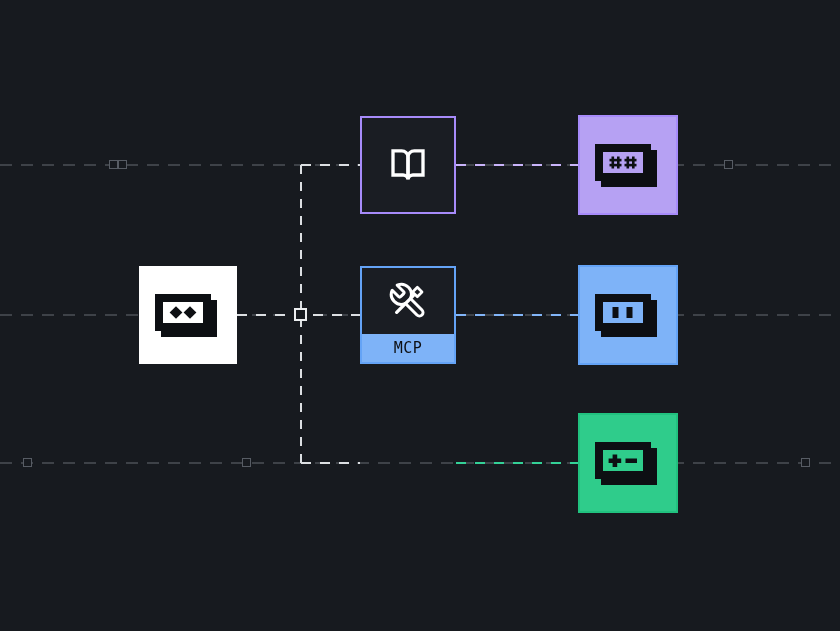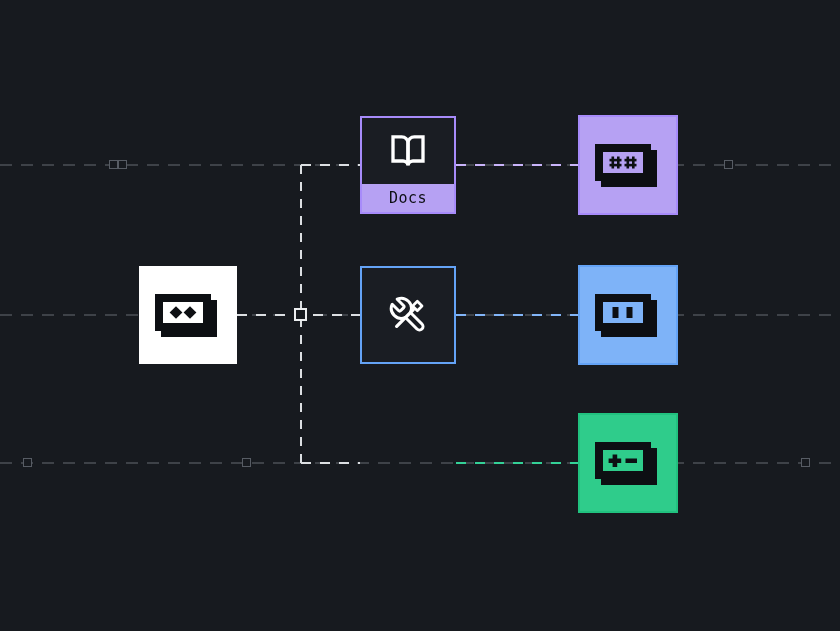--- a/index.html
+++ b/index.html
@@ -105,37 +105,37 @@
 
   <div class="source-node src-docs" style="top:116px">
     <div class="icon-area">
       <span>
         <svg width="40" height="40" viewBox="0 0 24 24" fill="none" stroke="#ffffff" stroke-width="2">
           <path d="M3 3.5h5.2a3.8 3.8 0 0 1 3.8 3.8v13.2a3 3 0 0 0-3-2.5H3z"></path>
           <path d="M21 3.5h-5.2A3.8 3.8 0 0 0 12 7.3v13.2a3 3 0 0 1 3-2.5h6z"></path>
         </svg>
       </span>
     </div>
-    <div class="label-bar">Docs</div>
   </div>
 
   <div class="source-node src-mcp" style="top:266px">
     <div class="icon-area">
       <span>
         <svg width="40" height="40" viewBox="0 0 24 24" fill="none" stroke="#ffffff" stroke-width="2" stroke-linecap="round" stroke-linejoin="round">
 
           <line x1="5.2" y1="18.8" x2="15.2" y2="8.8"></line>
           <rect x="15.6" y="4.6" width="4" height="4" transform="rotate(45 17.6 6.6)" stroke-width="1.6"></rect>
 
           <g transform="scale(-1,1) translate(-24,0)">
             <path d="M14.7 6.3a1 1 0 0 0 0 1.4l1.6 1.6a1 1 0 0 0 1.4 0l3.77-3.77a6 6 0 0 1-7.94 7.94l-6.91 6.91a2.12 2.12 0 0 1-3-3l6.91-6.91a6 6 0 0 1 7.94-7.94l-3.76 3.76z" stroke-width="1.8"></path>
           </g>
         </svg>
       </span>
     </div>
+    <div class="label-bar">MCP</div>
   </div>
 
 
   <div class="output-node out-docs" style="top:115px">
     <span>
       <svg width="76" height="64" viewBox="0 0 76 64">
         <rect x="11" y="17" width="56" height="37" fill="#0d0f13"></rect>
         <rect x="5" y="11" width="56" height="37" fill="#0d0f13"></rect>
         <rect x="13" y="19" width="40" height="21" fill="#b6a1f3"></rect>
         <g fill="#0d0f13">

